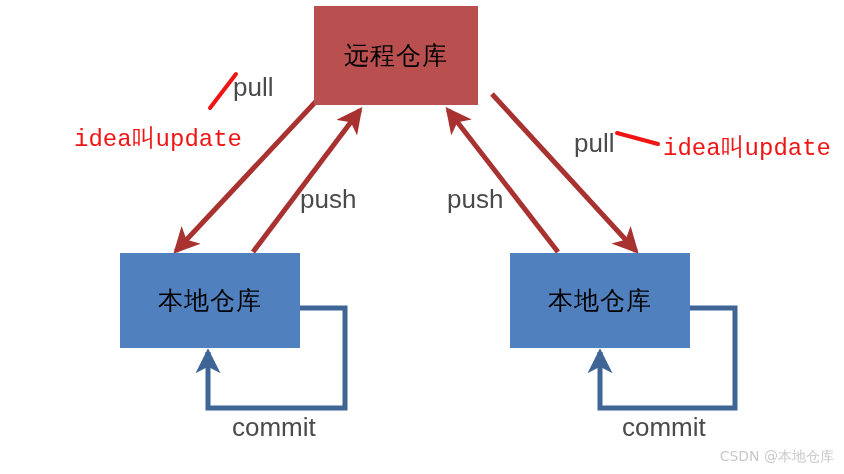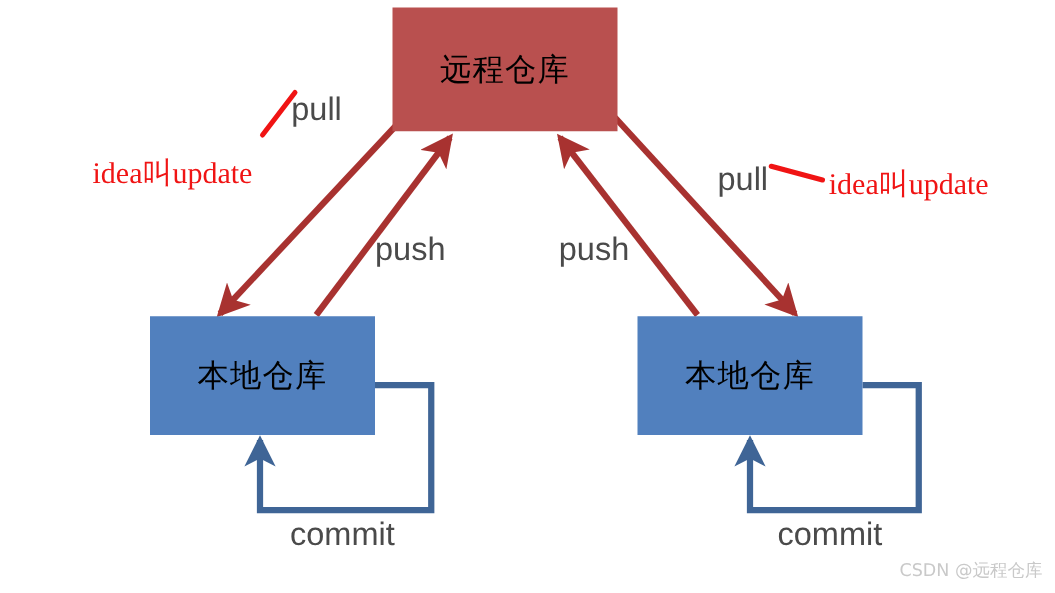--- a/index.html
+++ b/index.html
@@ -33,21 +33,21 @@
   }
   .node-label {
     font-size: 25px;
     color: #000000;
     letter-spacing: 1px;
     font-family: "DejaVu Sans", "Liberation Sans", sans-serif;
   }
   #remote-repo-box {
     left: 314px;
     top: 6px;
-    width: 180px;
+    width: 164px;
     height: 99px;
     background: #b9504f;
   }
   #local-repo-box-left {
     left: 120px;
     top: 253px;
     width: 180px;
     height: 95px;
     background: #5180be;
   }
@@ -63,21 +63,21 @@
     font-size: 26px;
     color: #4a4a4a;
     white-space: nowrap;
     font-family: "Liberation Sans", "DejaVu Sans", sans-serif;
   }
   .annotation-text {
     position: absolute;
     font-size: 24px;
     color: #f01414;
     white-space: nowrap;
-    font-family: Liberation Serif, serif;
+    font-family: Liberation Mono, monospace;
   }
   #pull-label-left  { left: 233px; top: 72px; }
   #pull-label-right { left: 574px; top: 128px; }
   #push-label-left  { left: 300px; top: 184px; }
   #push-label-right { left: 447px; top: 184px; }
   #commit-label-left  { left: 232px; top: 412px; }
   #commit-label-right { left: 622px; top: 412px; }
   #annotation-left  { left: 74px;  top: 122px; }
   #annotation-right { left: 663px; top: 131px; }
   #watermark {
@@ -143,15 +143,15 @@
   <div class="edge-label" id="push-label-right">push</div>
 
   <div class="edge-label" id="commit-label-left">commit</div>
 
   <div class="edge-label" id="commit-label-right">commit</div>
 
   <div class="annotation-text" id="annotation-left">idea叫update</div>
 
   <div class="annotation-text" id="annotation-right">idea叫update</div>
 
-  <div id="watermark">CSDN @远程仓库</div>
+  <div id="watermark">CSDN @本地仓库</div>
 
 </div>
 
 </body></html>

